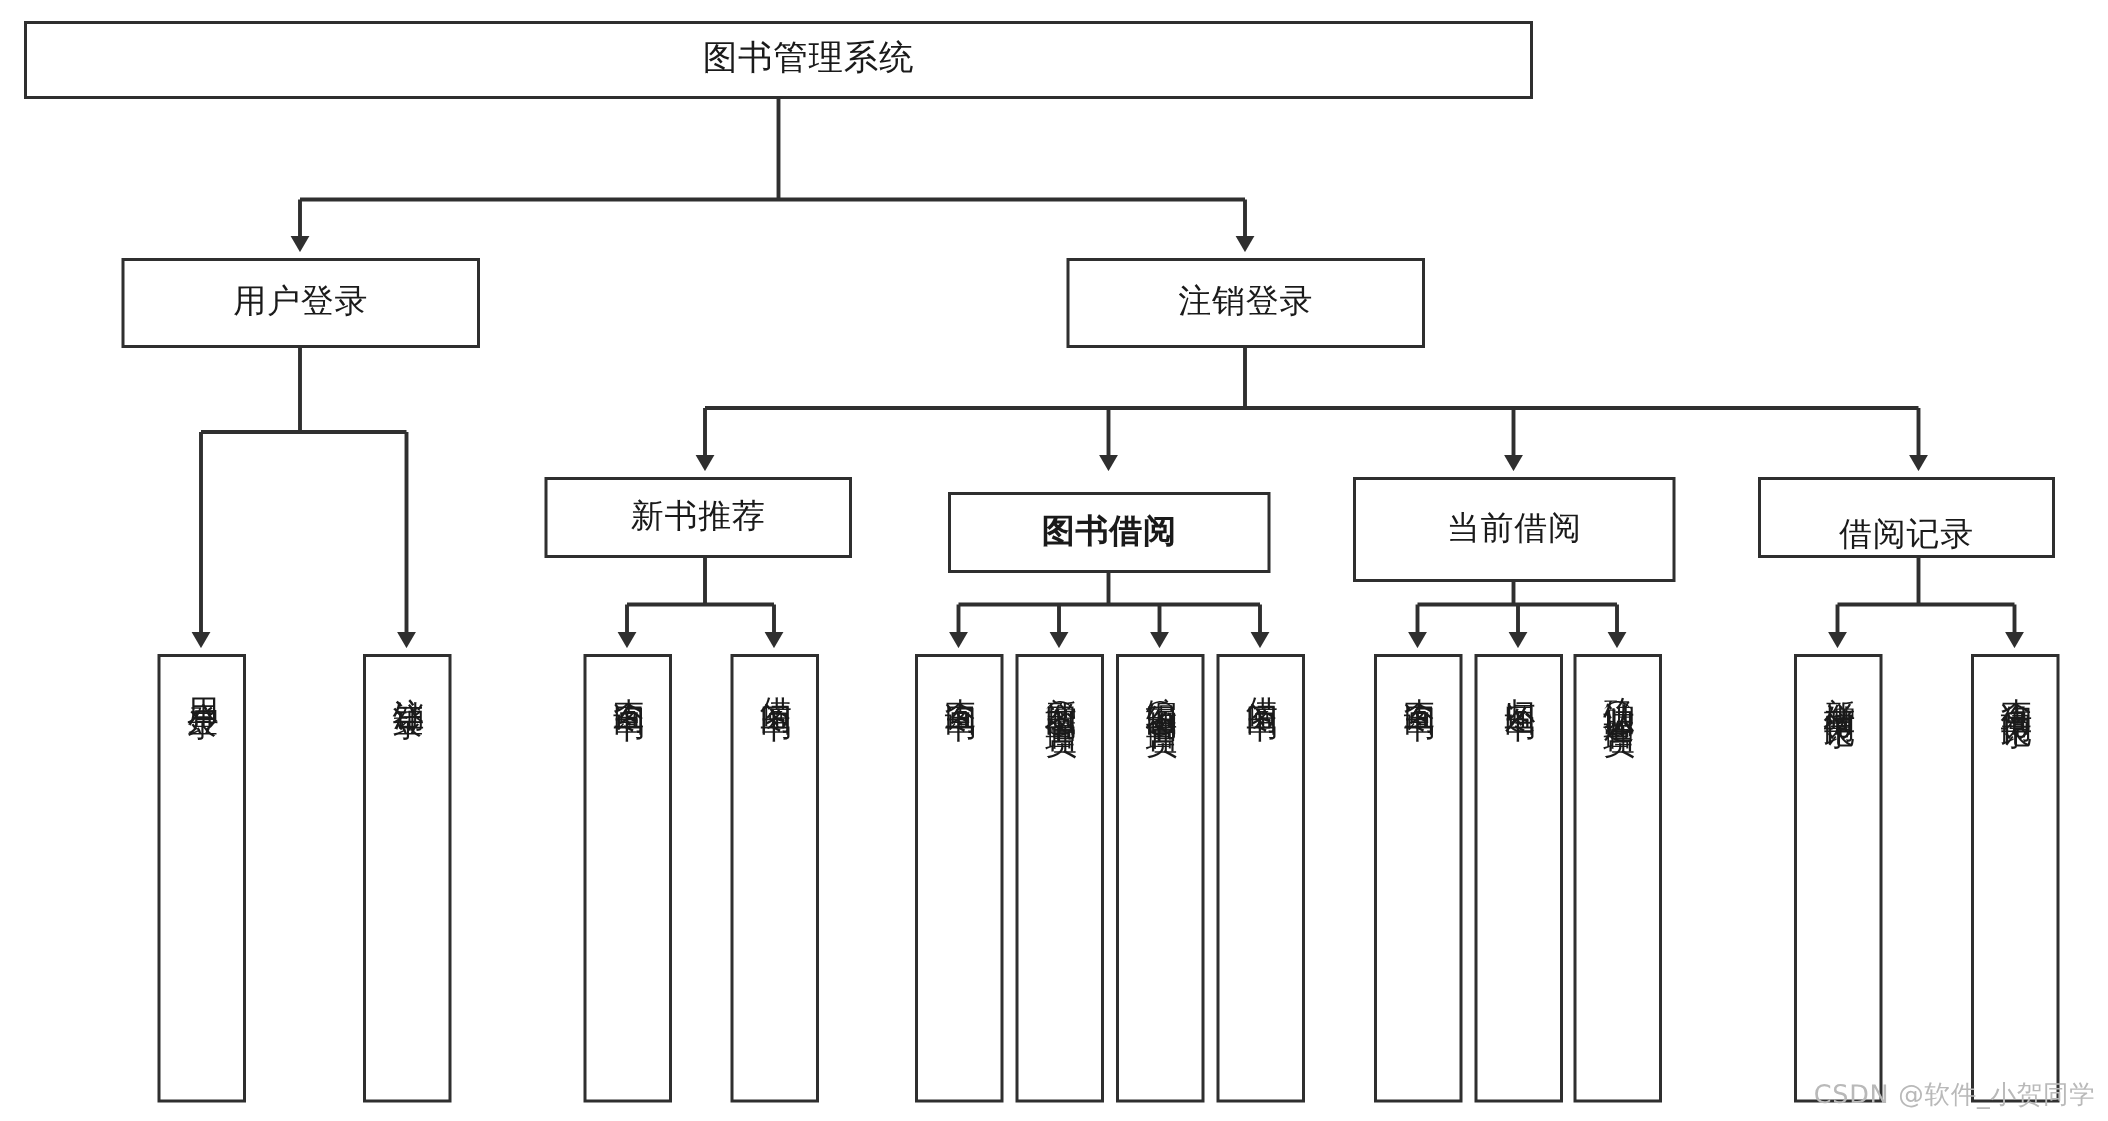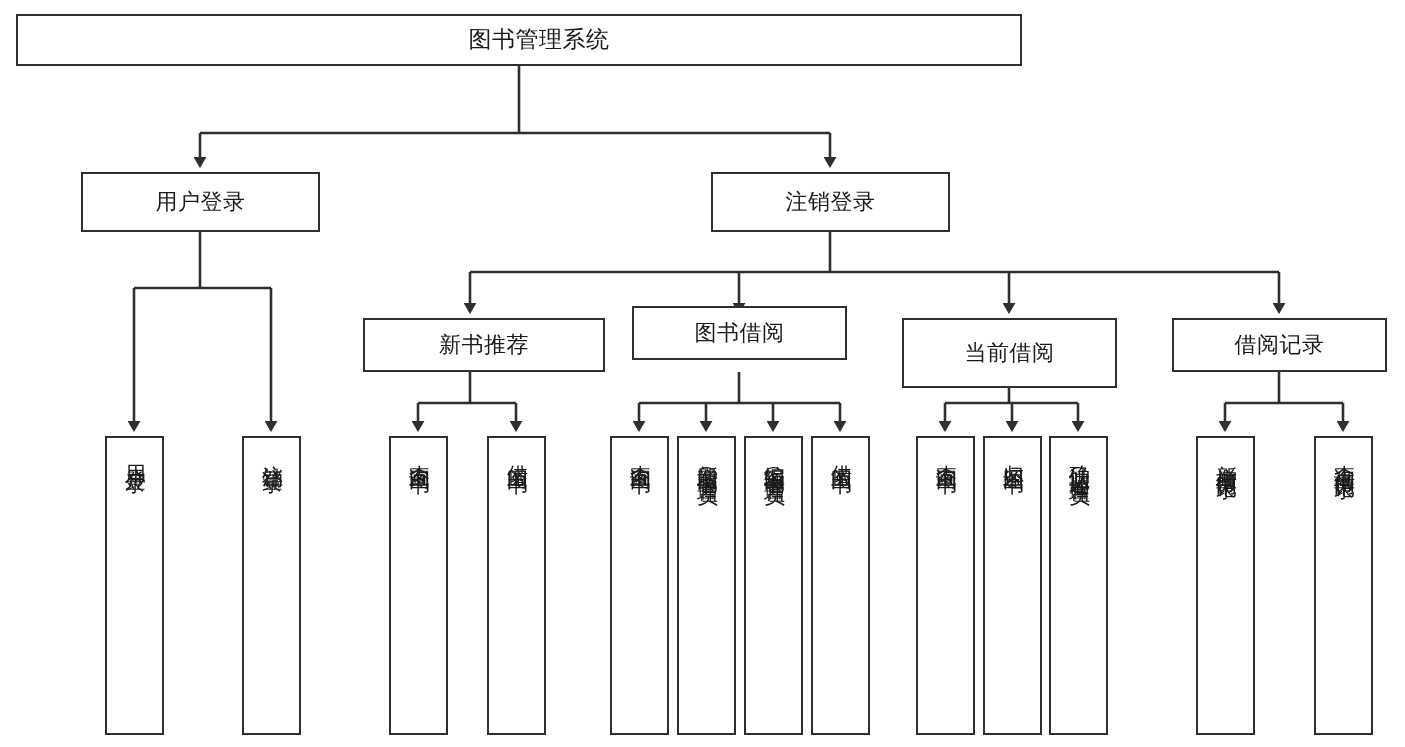--- a/index.html
+++ b/index.html
@@ -130,30 +130,30 @@
   <div id="nodes">
       <div class="node horiz root" style="left: 16px; top: 14px; width: 1006px; height: 52px; padding-left: 40px;">
         <span class="label">图书管理系统</span>
       </div>
       <div class="node horiz" style="left: 81px; top: 172px; width: 239px; height: 60px;">
         <span class="label">用户登录</span>
       </div>
       <div class="node horiz" style="left: 711px; top: 172px; width: 239px; height: 60px;">
         <span class="label">注销登录</span>
       </div>
-      <div class="node horiz" style="left: 363px; top: 318px; width: 242px; height: 54px;">
+      <div class="node horiz" style="left: 363px; top: 318px; width: 205px; height: 54px;">
         <span class="label">新书推荐</span>
       </div>
-      <div class="node horiz" style="left: 632px; top: 306px; width: 215px; height: 54px;">
+      <div class="node horiz" style="left: 632px; top: 328px; width: 215px; height: 54px; font-weight: bold;">
         <span class="label">图书借阅</span>
       </div>
       <div class="node horiz" style="left: 902px; top: 318px; width: 215px; height: 70px;">
         <span class="label">当前借阅</span>
       </div>
-      <div class="node horiz" style="left: 1172px; top: 318px; width: 215px; height: 54px;">
+      <div class="node horiz" style="left: 1172px; top: 318px; width: 198px; height: 54px; align-items: flex-end;">
         <span class="label">借阅记录</span>
       </div>
       <div class="node vert" style="left: 105px; top: 436px; width: 59px; height: 299px;">
         <span class="label">用户登录</span>
       </div>
       <div class="node vert" style="left: 242px; top: 436px; width: 59px; height: 299px;">
         <span class="label">注销登录</span>
       </div>
       <div class="node vert" style="left: 389px; top: 436px; width: 59px; height: 299px;">
         <span class="label">查询图书</span>
@@ -183,13 +183,14 @@
         <span class="label">确认归还（管理员）</span>
       </div>
       <div class="node vert" style="left: 1196px; top: 436px; width: 59px; height: 299px;">
         <span class="label">新增借阅记录</span>
       </div>
       <div class="node vert" style="left: 1314px; top: 436px; width: 59px; height: 299px;">
         <span class="label">查询借阅记录</span>
       </div>
     </div>
 
+  <div class="watermark">CSDN @软件_小贺同学</div>
 </div>
 
 </body></html>

